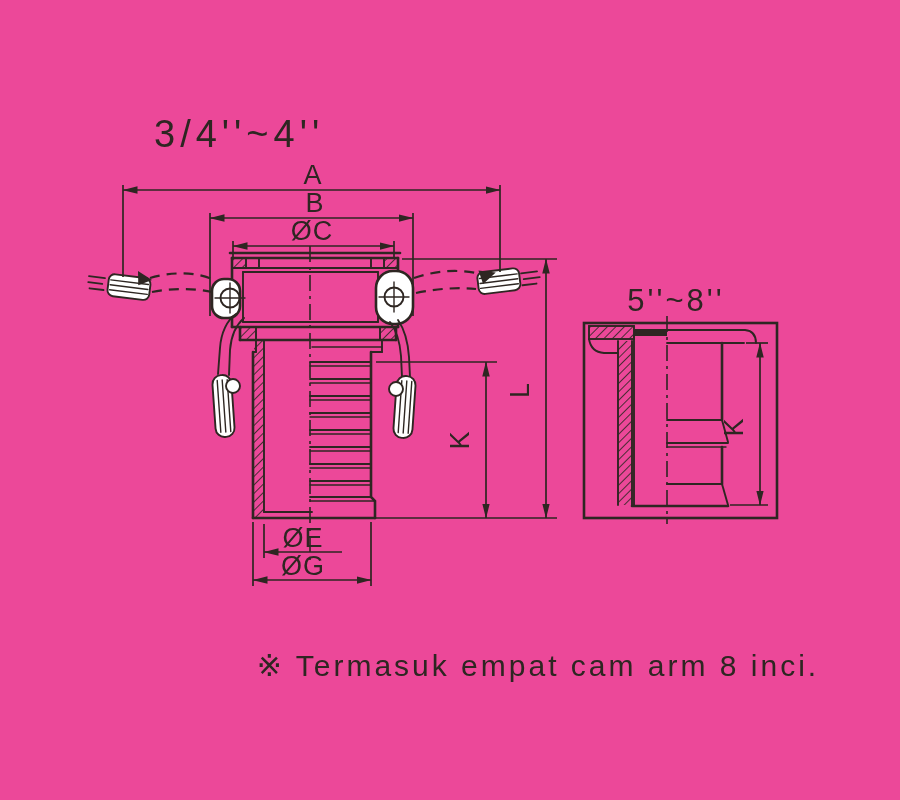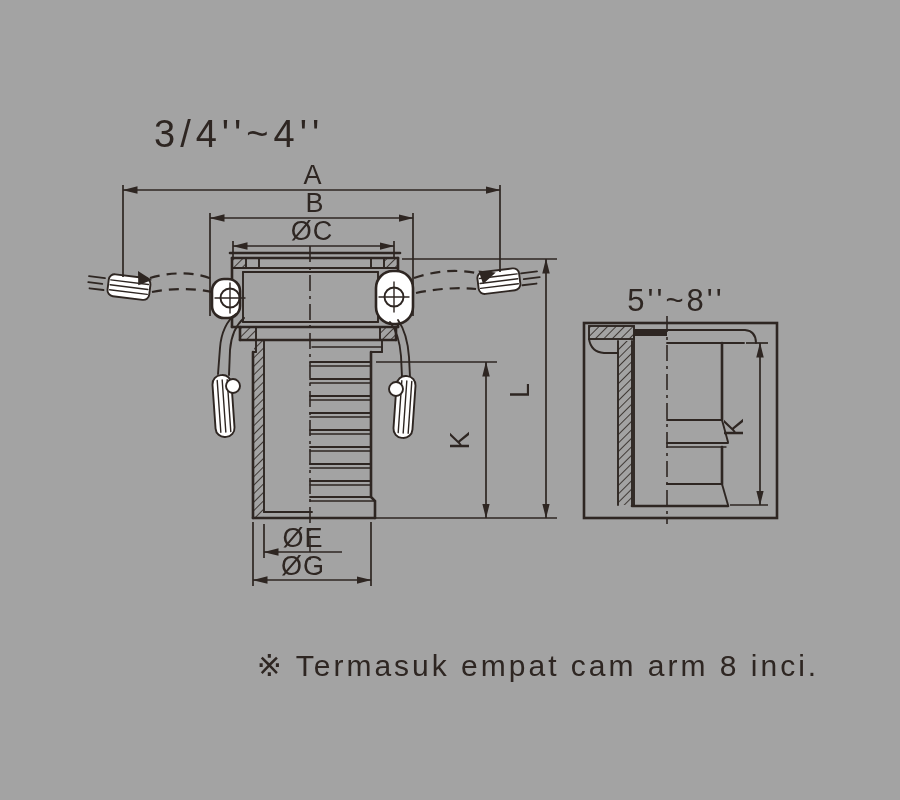--- a/index.html
+++ b/index.html
@@ -1,17 +1,17 @@
 <!DOCTYPE html>
 <html><head>
 <meta charset="utf-8">
 <style>
   html,body{margin:0;padding:0;background:#ffffff;}
   #canvas{
-    position:relative;width:900px;height:800px;background:#a3a3a3;overflow:hidden;
+    position:relative;width:900px;height:800px;background:#ec4899;overflow:hidden;
     font-family:"Liberation Sans","DejaVu Sans",sans-serif;
   }
   svg{position:absolute;left:0;top:0;}
   svg text{
     fill:#2e2622;
     font-family:"Liberation Sans","DejaVu Sans",sans-serif;
   }
   .t-title{font-size:38px;letter-spacing:5px;}
   .t-title-sm{font-size:31px;letter-spacing:3px;}
   .t-dim{font-size:27px;letter-spacing:1px;}

